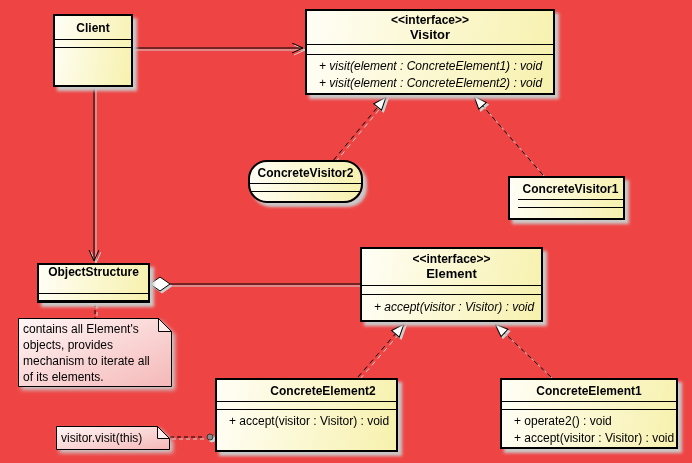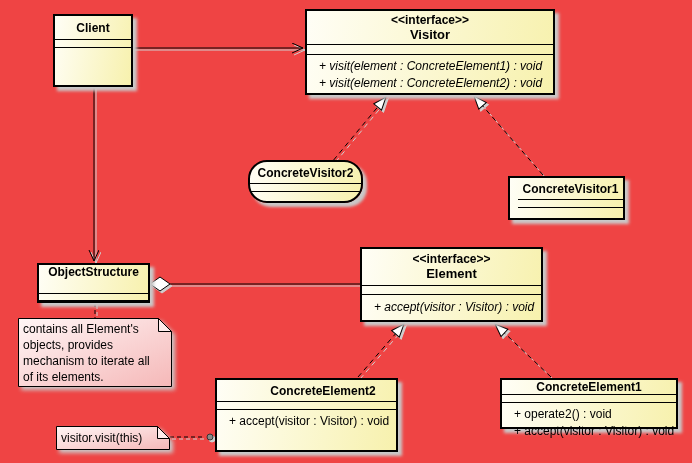--- a/index.html
+++ b/index.html
@@ -117,21 +117,21 @@
   </div>
 
   <div class="cls" style="left:215px;top:378px;width:183px;height:74px;">
     <div class="cmp cmp-title" style="height:21px;margin-left:33px;">ConcreteElement2</div>
     <div class="cmp cmp-attrs" style="height:9px;"></div>
     <div class="cmp cmp-methods">
       <div class="method-line">+ accept(visitor : Visitor) : void</div>
     </div>
   </div>
 
-  <div class="cls" style="left:500px;top:378px;width:178px;height:51px;">
+  <div class="cls" style="left:500px;top:378px;width:178px;height:71px;">
     <div class="cmp cmp-title" style="height:21px;">ConcreteElement1</div>
     <div class="cmp cmp-attrs" style="height:9px;"></div>
     <div class="cmp cmp-methods">
       <div class="method-line">+ operate2() : void</div>
       <div class="method-line">+ accept(visitor : Visitor) : void</div>
     </div>
   </div>
 
   <div class="note" style="left:18px;top:318px;width:154px;height:84px;">
     <svg width="154" height="69" viewBox="0 0 154 69">

